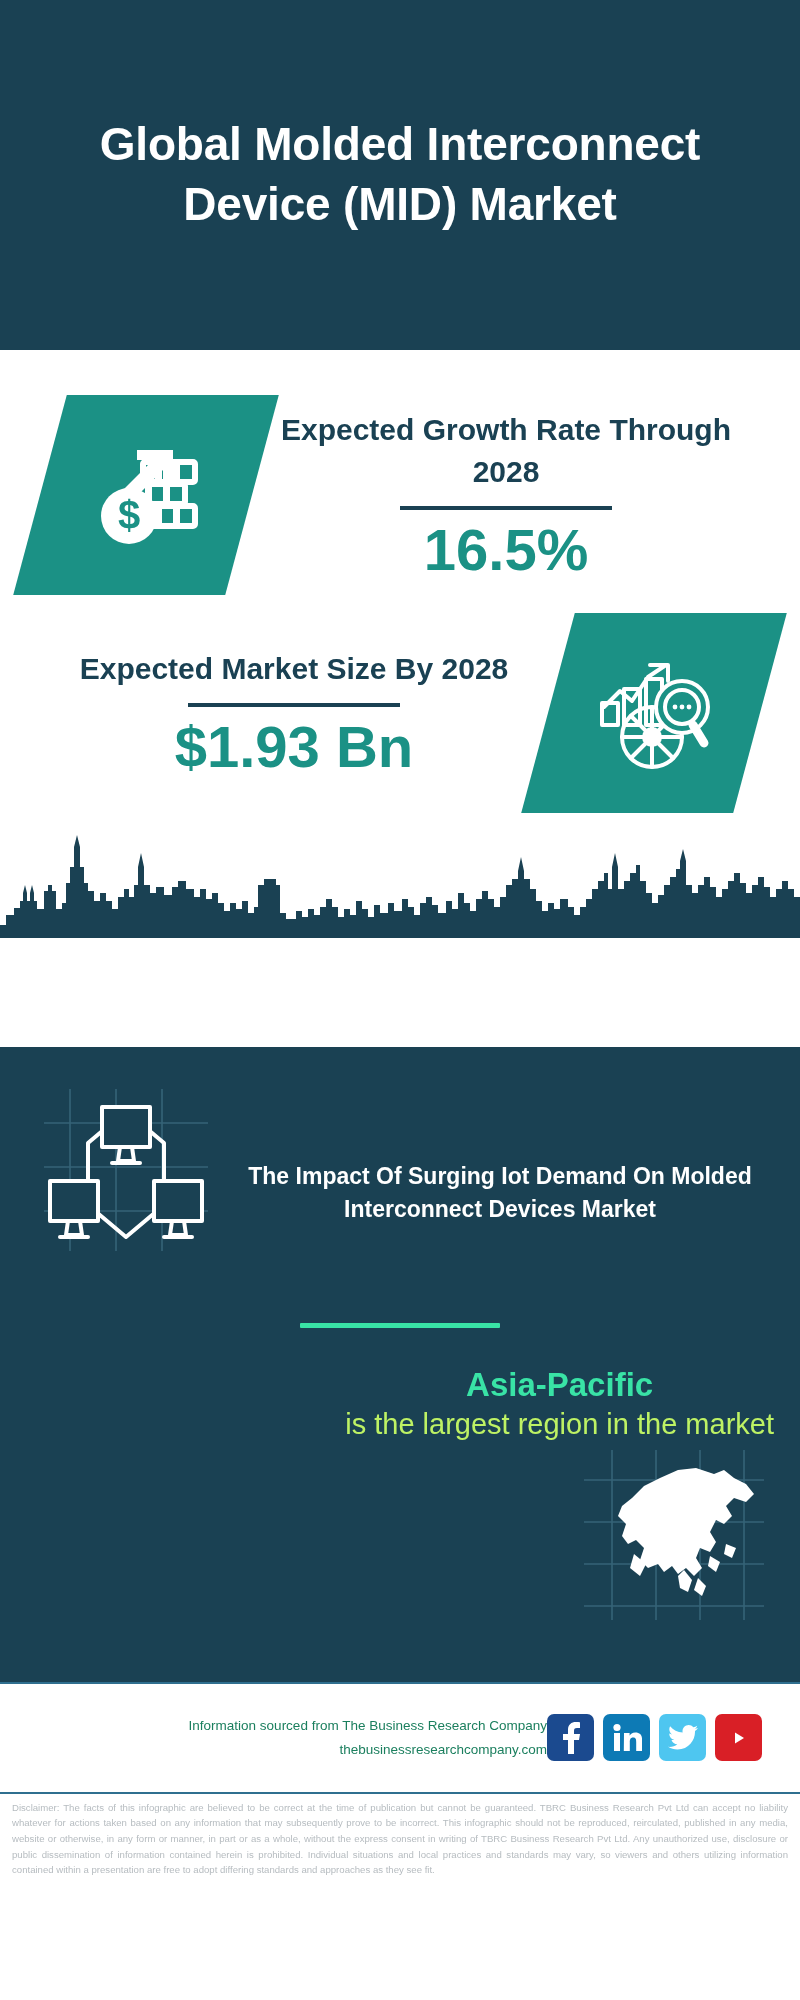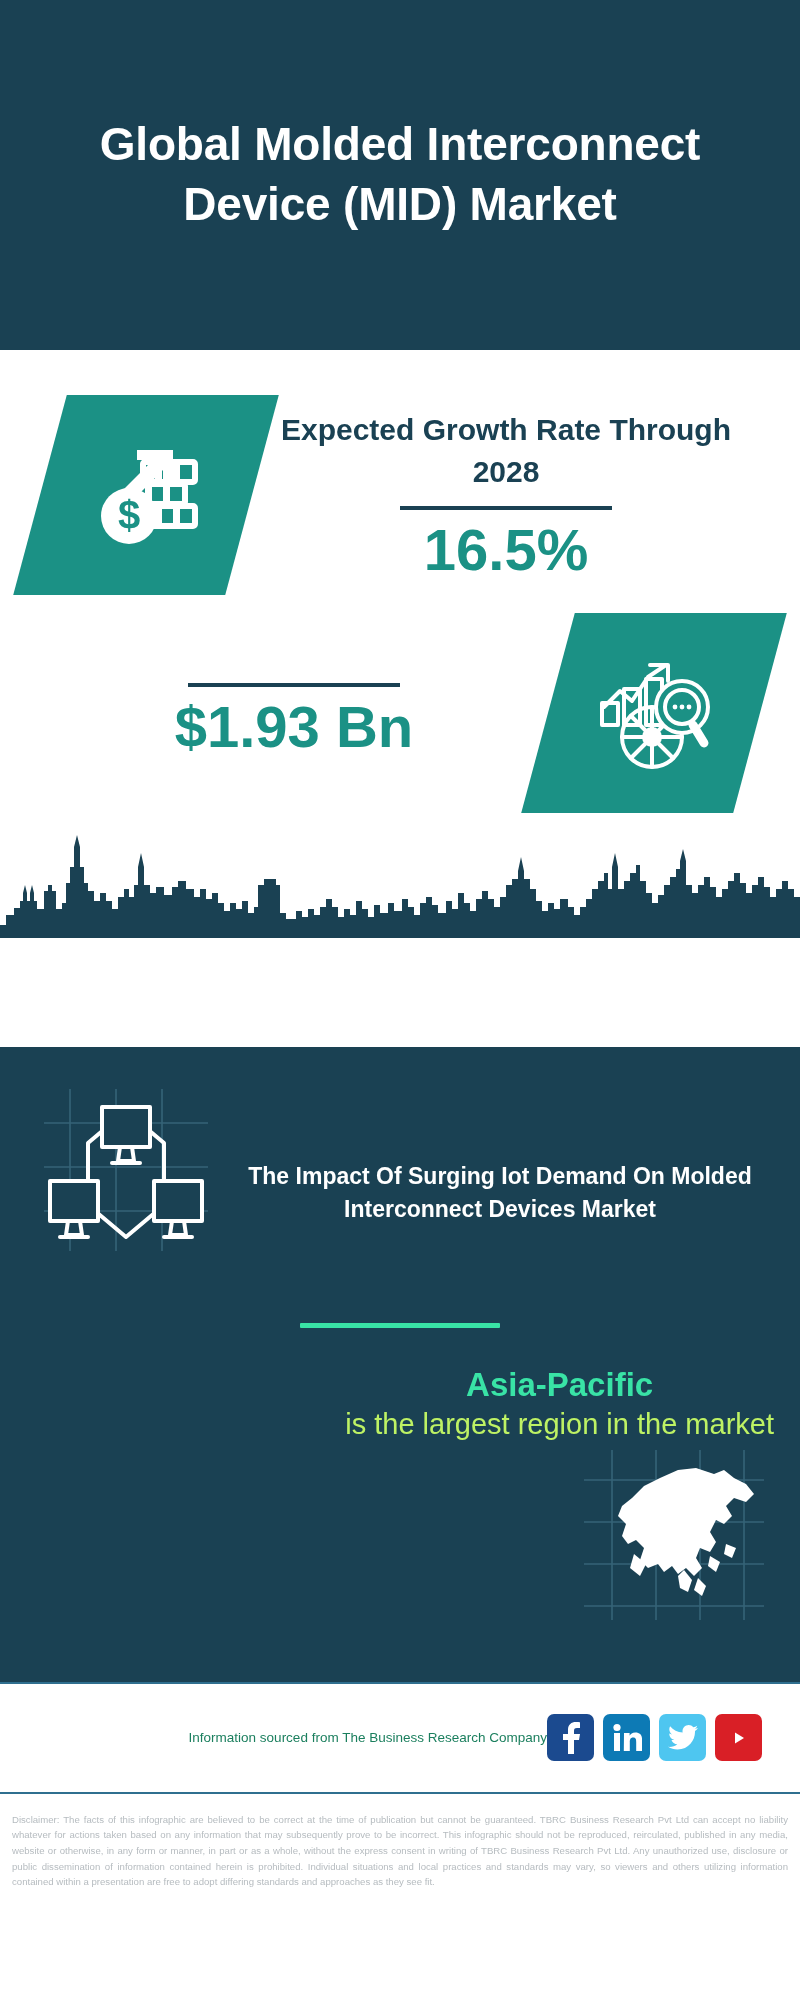--- a/index.html
+++ b/index.html
@@ -91,21 +91,21 @@
   .sbtn {
     width:47px; height:47px; border-radius:7px;
     display:flex; align-items:center; justify-content:center;
   }
   .s-fb { background:#1b4a8f; }
   .s-li { background:#0d7ab5; }
   .s-tw { background:#4ec6f0; }
   .s-yt { background:#d91f26; }
 
   .disclaimer {
-    background:#ffffff; padding:18px 12px 8px 12px;
+    background:#ffffff; padding:6px 12px 8px 12px;
     border-top:2px solid #2f6f8f;
     color:#b6bcc0; font-size:9.6px; line-height:1.62; text-align:justify;
   }
 </style>
 </head>
 <body>
 
 <div class="header">
   <h1>Global Molded Interconnect Device (MID) Market</h1>
 </div>
@@ -139,20 +139,21 @@
     </div>
     <div class="stat-text">
       <div class="stat-title">Expected Growth Rate Through 2028</div>
       <div class="stat-rule"></div>
       <div class="stat-value">16.5%</div>
     </div>
   </div>
 
   <div class="stat-row row-b">
     <div class="stat-text">
+      <div class="stat-title">Expected Market Size By 2028</div>
       <div class="stat-rule"></div>
       <div class="stat-value">$1.93 Bn</div>
     </div>
     <div class="para">
       <svg width="128" height="128" viewBox="0 0 128 128">
         <g fill="none" stroke="#ffffff" stroke-width="4" stroke-linecap="round" stroke-linejoin="round">
 
           <polyline points="14,58 30,42 42,52 58,28 76,16"></polyline>
           <polyline points="60,16 78,16 78,32"></polyline>
 
@@ -260,20 +261,21 @@
           <path d="M60 110 L72 120 L66 132 L56 124 Z"></path>
         </g>
       </svg>
     </div>
   </div>
 </div>
 
 <div class="footer">
   <div class="src-text">
     <div>Information sourced from The Business Research Company</div>
+    <div>thebusinessresearchcompany.com</div>
   </div>
   <div class="socials">
     <div class="sbtn s-fb">
       <svg width="24" height="32" viewBox="0 0 24 32">
           <path fill="#ffffff" d="M15 32V18h5l1-6h-6V9c0-2 .5-3 3-3h3V.2C20.4.1 18.7 0 16.8 0 12.5 0 9 2.6 9 7.4V12H4v6h5v14z"></path>
         </svg>
     </div>
     <div class="sbtn s-li">
       <svg width="30" height="30" viewBox="0 0 30 30">
           <g fill="#ffffff">

